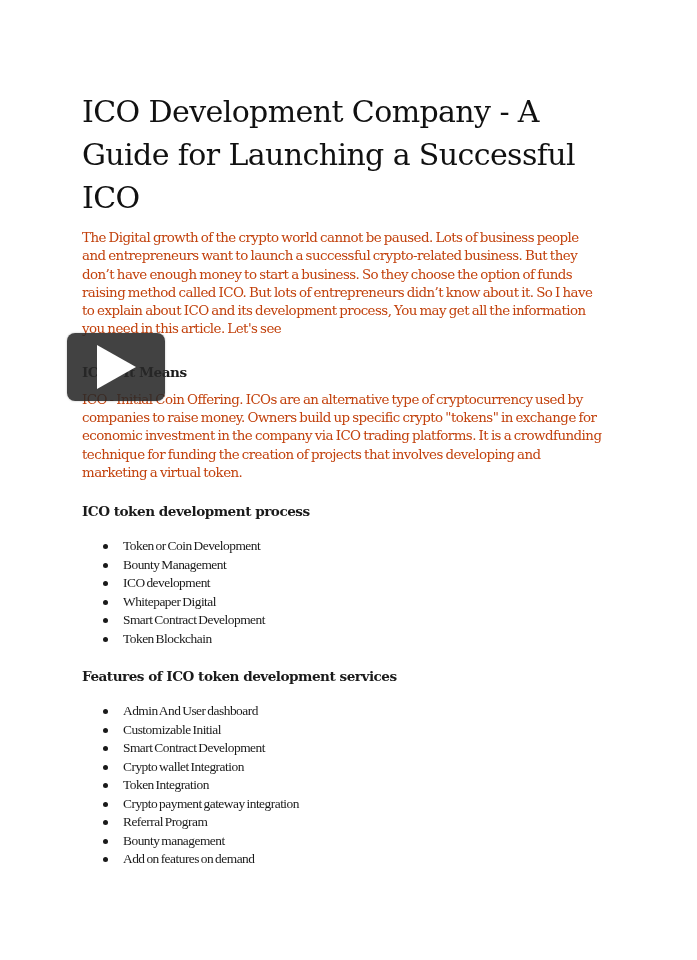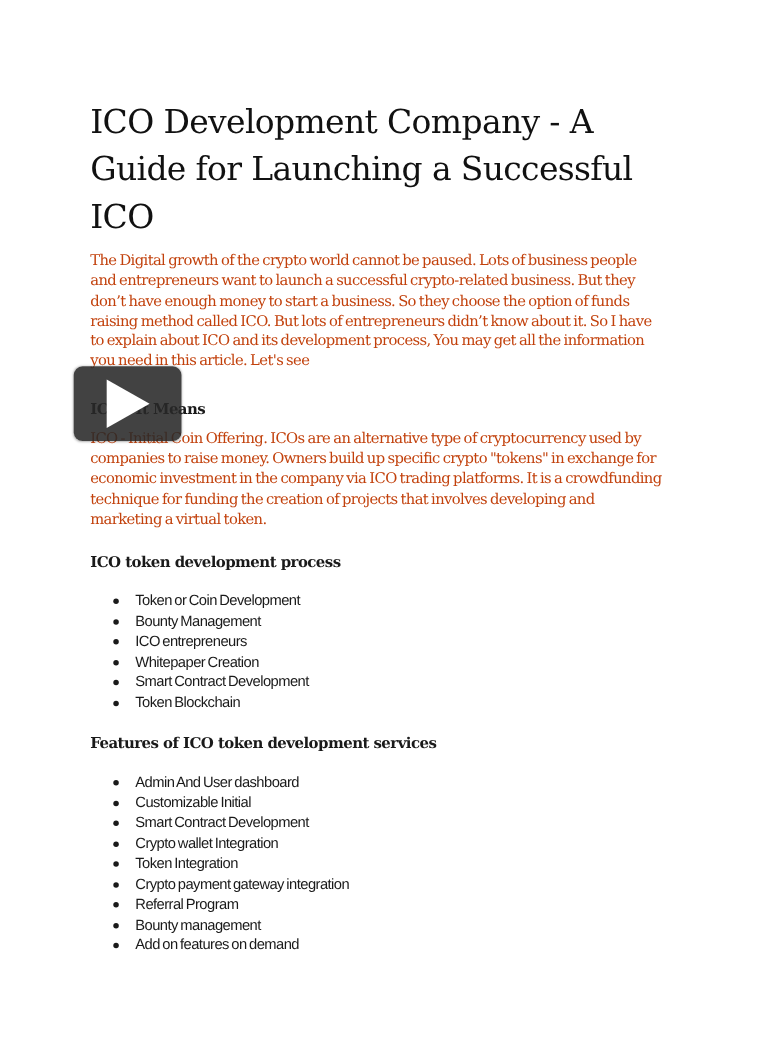--- a/index.html
+++ b/index.html
@@ -48,21 +48,21 @@
       letter-spacing: -0.5px;
       color: #1a1a1a;
     }
     .list {
       list-style: none;
       margin: 0;
       padding: 0 0 0 20px;
     }
     .list li {
       position: relative;
-      font-family: Liberation Sans, sans-serif;
+      font-family: Liberation Serif, serif;
       font-size: 13.4px;
       line-height: 18.5px;
       padding-left: 21px;
       letter-spacing: -0.5px;
       word-spacing: -1px;
       color: #1a1a1a;
     }
     .bullet {
       position: absolute;
       left: 1px;
@@ -103,22 +103,22 @@
 
   <p class="para" id="intro">The Digital growth of the crypto world cannot be paused. Lots of business people and entrepreneurs want to launch a successful crypto-related business. But they don’t have enough money to start a business. So they choose the option of funds raising method called ICO. But lots of entrepreneurs didn’t know about it. So I have to explain about ICO and its development process, You may get all the information you need in this article. Let's see</p>
 
   <h2 class="heading" id="sec1-heading">ICO - It Means</h2>
   <p class="para" id="sec1-para">ICO - Initial Coin Offering. ICOs are an alternative type of cryptocurrency used by companies to raise money. Owners build up specific crypto "tokens" in exchange for economic investment in the company via ICO trading platforms. It is a crowdfunding technique for funding the creation of projects that involves developing and marketing a virtual token.</p>
 
   <h2 class="heading" id="sec2-heading">ICO token development process</h2>
   <ul class="list" id="sec2-list">
     <li><span class="bullet"></span><span>Token or Coin Development</span></li>
     <li><span class="bullet"></span><span>Bounty Management</span></li>
-    <li><span class="bullet"></span><span>ICO entrepreneurs</span></li>
-    <li><span class="bullet"></span><span>Whitepaper Creation</span></li>
+    <li><span class="bullet"></span><span>ICO development</span></li>
+    <li><span class="bullet"></span><span>Whitepaper Digital</span></li>
     <li><span class="bullet"></span><span>Smart Contract Development</span></li>
     <li><span class="bullet"></span><span>Token Blockchain</span></li>
   </ul>
 
   <h2 class="heading" id="sec3-heading">Features of ICO token development services</h2>
   <ul class="list" id="sec3-list">
     <li><span class="bullet"></span><span>Admin And User dashboard</span></li>
     <li><span class="bullet"></span><span>Customizable Initial</span></li>
     <li><span class="bullet"></span><span>Smart Contract Development</span></li>
     <li><span class="bullet"></span><span>Crypto wallet Integration</span></li>

